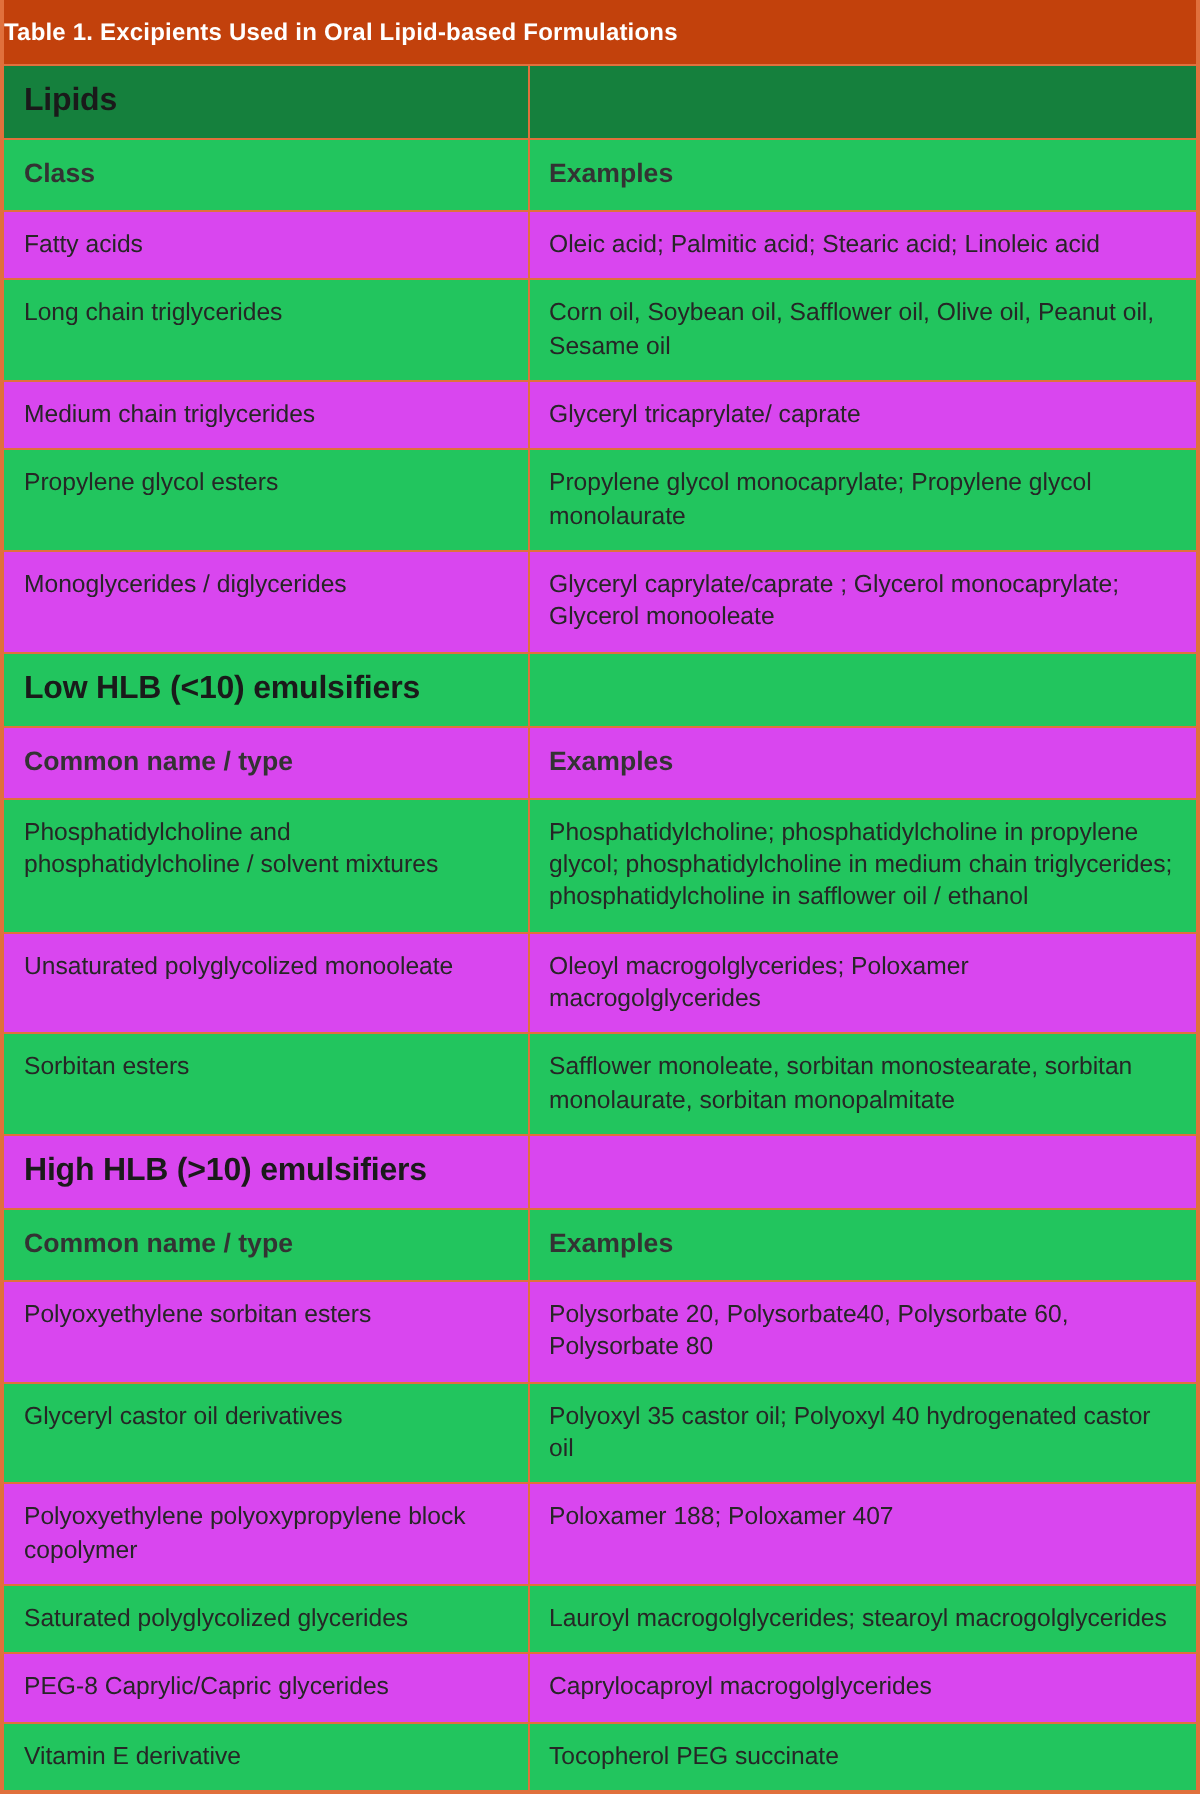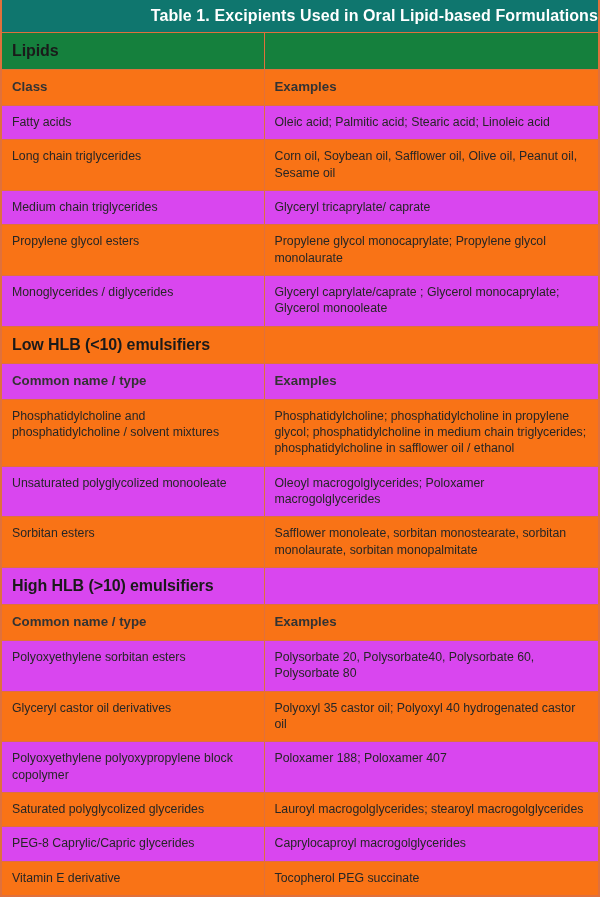--- a/index.html
+++ b/index.html
@@ -16,25 +16,25 @@
     width: 600px;
     height: 897px;
     box-sizing: border-box;
     background: #ffffff;
     border: 2px solid #e0703c;
     border-top: none;
     position: relative;
     overflow: hidden;
   }
   .caption-bar {
-    background: #0f766e;
+    background: #c2410c;
     color: #ffffff;
-    font-size: 16px;
+    font-size: 12px;
     font-weight: bold;
-    text-align: right;
+    text-align: left;
     line-height: 32px;
     height: 32px;
     letter-spacing: 0.1px;
     white-space: nowrap;
     overflow: hidden;
   }
   table.excipients {
     border-collapse: collapse;
     width: 100%;
     table-layout: fixed;
@@ -51,21 +51,21 @@
     box-sizing: border-box;
   }
   table.excipients td.col-left {
     width: 262px;
     border-right: 1px solid #e0703c;
   }
   table.excipients td.col-right {
     width: auto;
   }
   
-  tr.bg-peach > td { background: #f97316; }
+  tr.bg-peach > td { background: #22c55e; }
   tr.bg-white > td { background: #d946ef; }
   tr.bg-gray  > td { background: #15803d; }
 
   
   tr.section > td {
     font-size: 16px;
     font-weight: bold;
     color: #1a1a1a;
     padding-top: 7px;
     padding-bottom: 8px;

